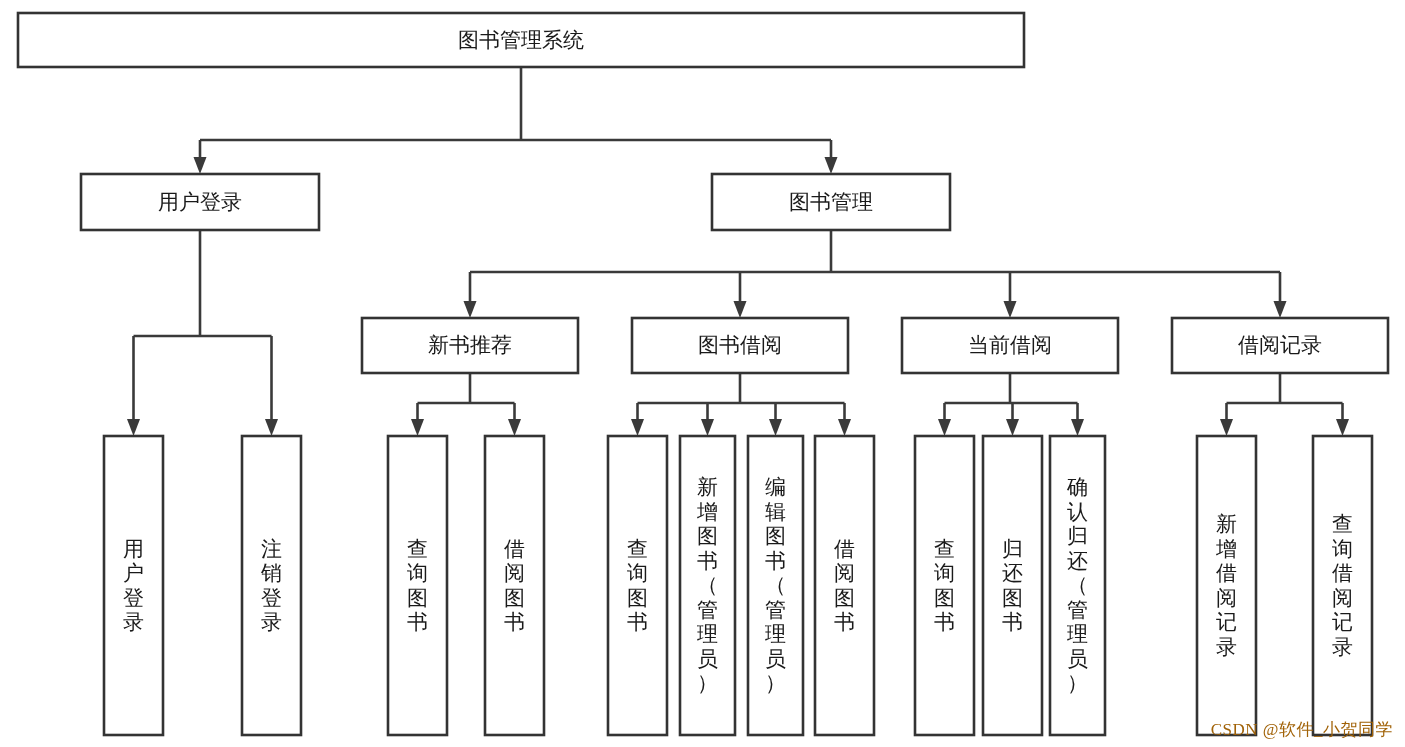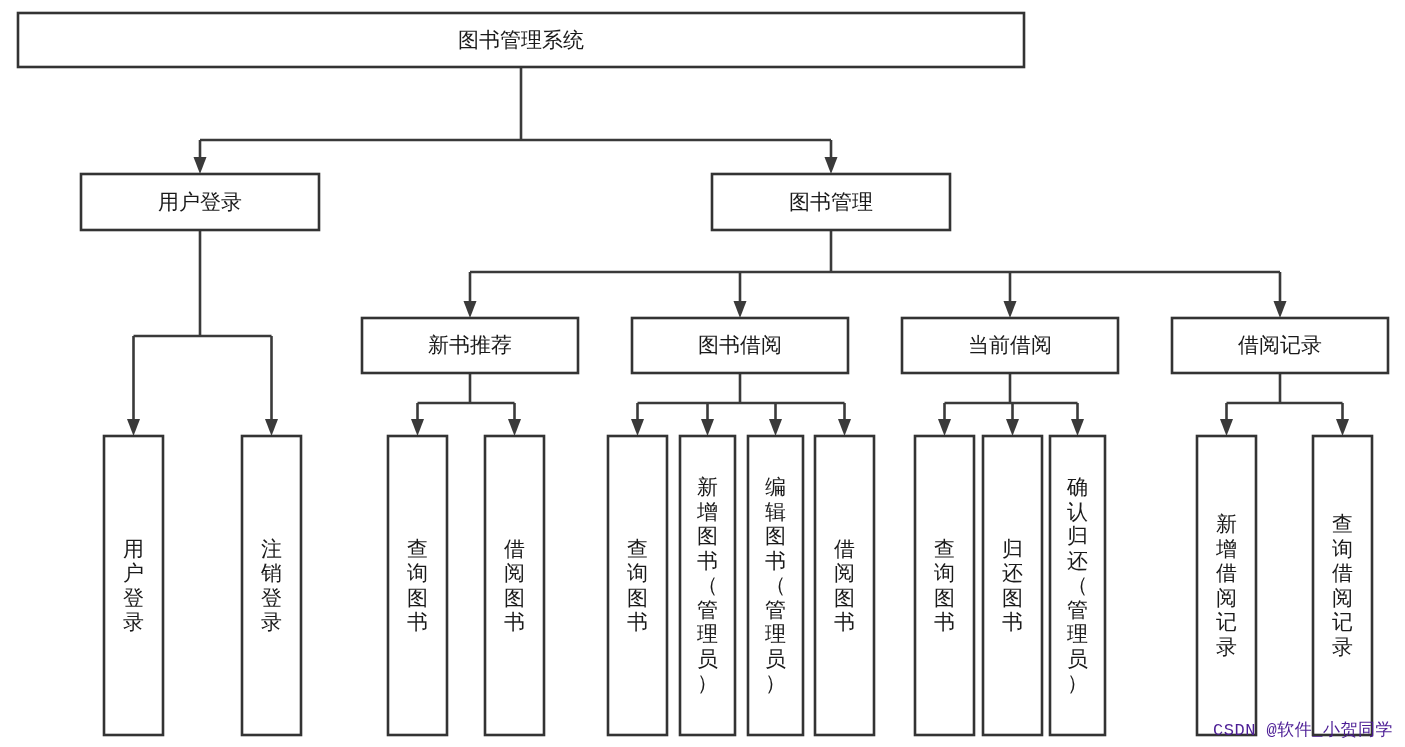--- a/index.html
+++ b/index.html
@@ -52,23 +52,23 @@
   .node-label-v {
     font-family: "Liberation Sans", "DejaVu Sans", sans-serif;
     font-size: 21px;
     fill: #1a1a1a;
     text-anchor: middle;
   }
   .watermark-text {
     position: absolute;
     right: 12px;
     bottom: 6px;
-    font-family: Liberation Mono, monospace;
+    font-family: Liberation Serif, serif;
     font-size: 17px;
-    color: #4c1d95;
+    color: #a16207;
     white-space: nowrap;
     letter-spacing: 0.5px;
     pointer-events: none;
   }
 </style>
 </head>
 <body>
 
 <div id="diagram-root">
   <svg id="tree-svg" viewBox="0 0 1405 747" xmlns="http://www.w3.org/2000/svg">

